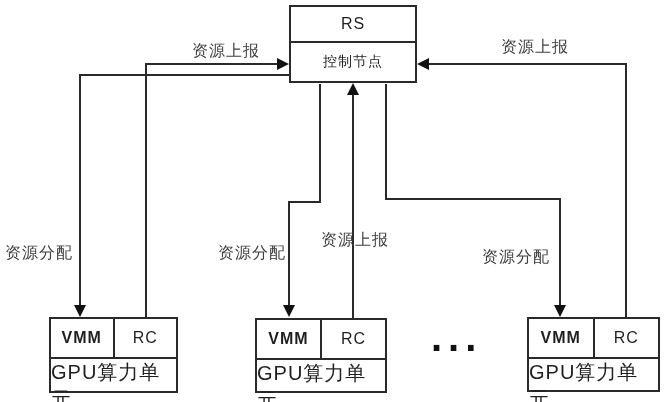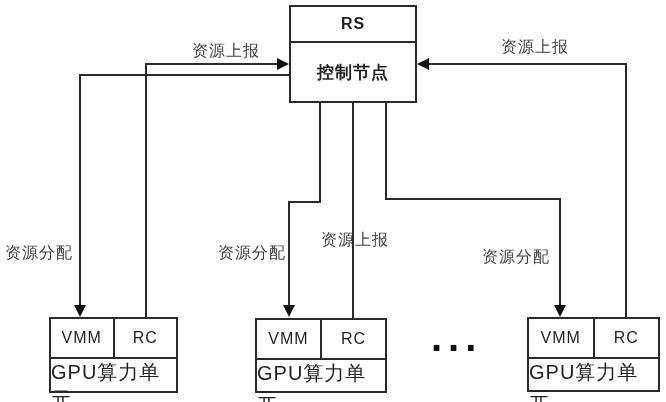--- a/index.html
+++ b/index.html
@@ -49,31 +49,32 @@
     color: #1f1f1f;
     box-sizing: border-box;
   }
   .control-top {
     flex: 0 0 36px;
     border-bottom: 2px solid #2a2a2a;
     font-size: 16px;
   }
   .control-bottom {
     flex: 1;
-    font-size: 17px;
+    font-size: 14px;
     text-align: center;
   }
   .unit-toprow {
     flex: 0 0 38px;
     display: flex;
     border-bottom: 2px solid #2a2a2a;
   }
   .unit-vmm {
     flex: 1;
     border-right: 2px solid #2a2a2a;
+    font-weight: bold;
   }
   .unit-rc {
     flex: 1;
   }
   .unit-label {
     flex: 1;
     font-size: 20px;
   }
   .lbl {
     position: absolute;
@@ -112,21 +113,21 @@
     <polyline points="320,84 320,202 289,202 289,308"></polyline>
     <polygon points="289,317 283,305 295,305"></polygon>
 
     <polyline points="386,84 386,199 560,199 560,308"></polyline>
     <polygon points="560,317 554,305 566,305"></polygon>
 
     <polyline points="626,318 626,64 426,64"></polyline>
     <polygon points="417,64 429,58 429,70"></polygon>
   </svg>
 
-  <div class="box" style="left:289px; top:5px; width:128px; height:98px;font-weight:bold;">
+  <div class="box" style="left:289px; top:5px; width:128px; height:78px;">
     <div class="cell control-top">RS</div>
     <div class="cell control-bottom">控制节点</div>
   </div>
 
   <span class="lbl" style="left:192px; top:41px;">资源上报</span>
   <span class="lbl" style="left:501px; top:37px;">资源上报</span>
   <span class="lbl" style="left:321px; top:230px;">资源上报</span>
   <span class="lbl" style="left:5px; top:243px;">资源分配</span>
   <span class="lbl" style="left:218px; top:243px;">资源分配</span>
   <span class="lbl" style="left:482px; top:247px;">资源分配</span>

